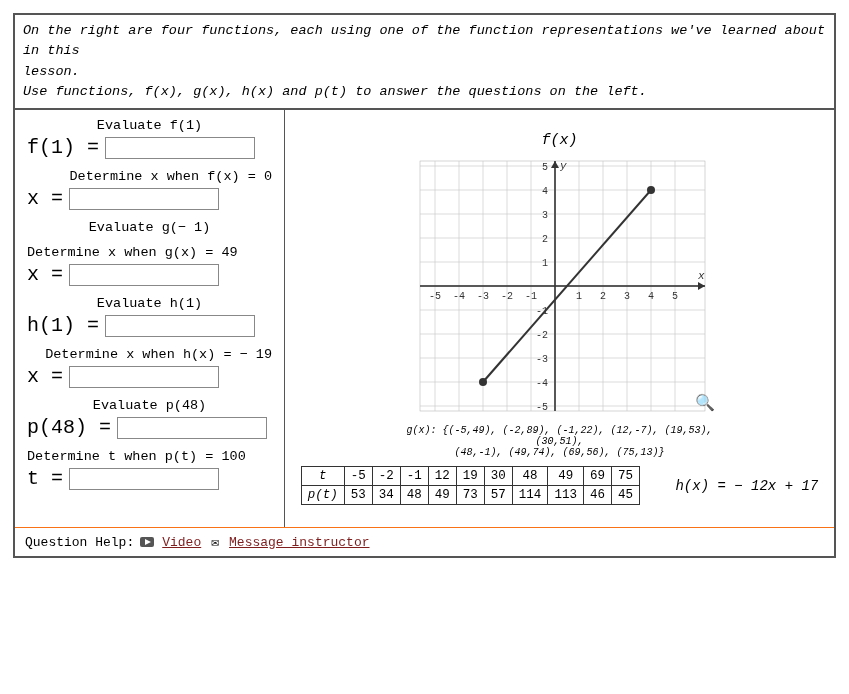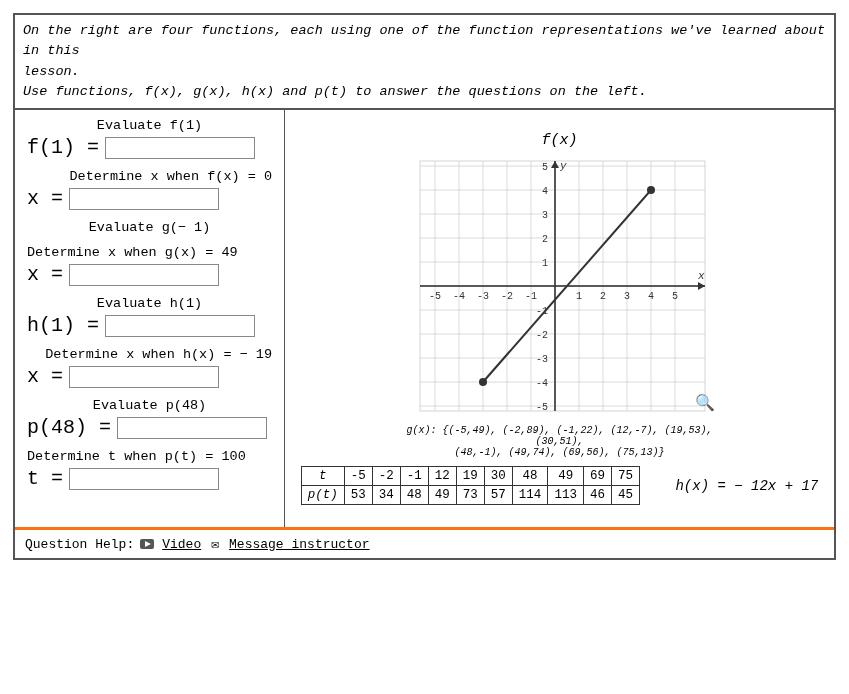--- a/index.html
+++ b/index.html
@@ -115,29 +115,29 @@
       font-weight: normal;
       background: #fff;
     }
     .h-function-text {
       font-size: 14px;
       font-style: italic;
       text-align: center;
       align-self: center;
     }
     .question-help {
-      border-top: 3px solid #f97316;
+      border-top: 1px solid #f97316;
       padding: 6px 10px;
       font-size: 13px;
       display: flex;
       align-items: center;
       gap: 6px;
     }
     .question-help a {
-      color: #000000;
+      color: #7f1d1d;
       text-decoration: underline;
       cursor: pointer;
     }
     .magnify-icon {
       position: absolute;
       bottom: 8px;
       right: 4px;
       font-size: 16px;
       color: #555;
     }

